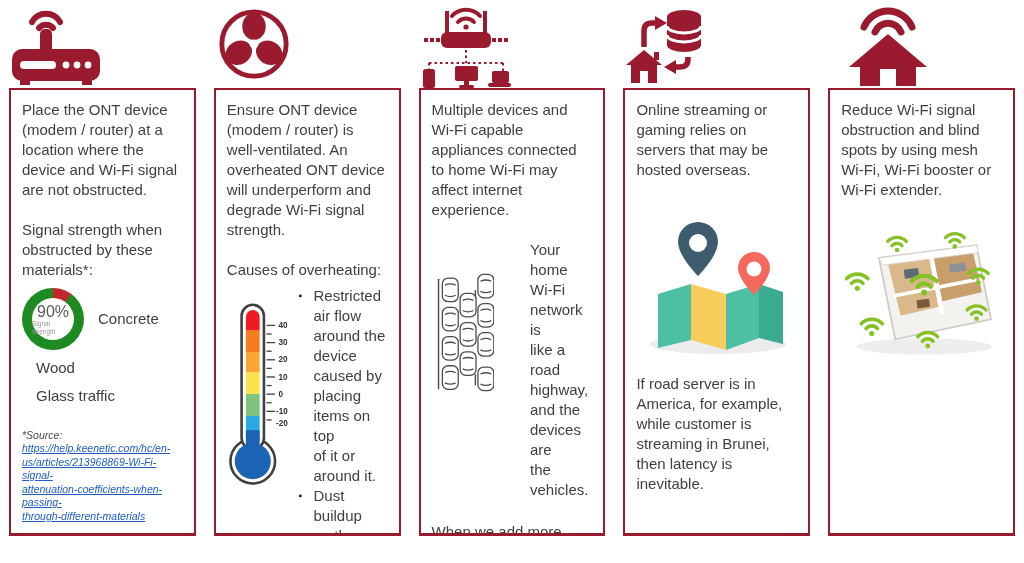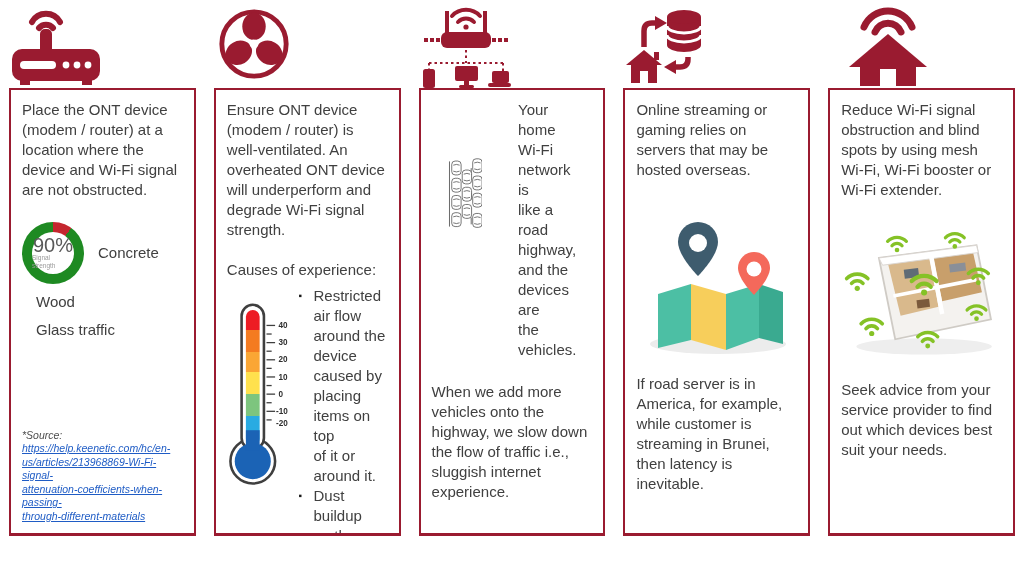--- a/index.html
+++ b/index.html
@@ -17,34 +17,34 @@
   }
   .pre { white-space: pre-line; }
   .para { margin:0 0 20px; }
   .para-tight { margin:0 0 6px; }
 
   
   .donut-row { display:flex; align-items:center; margin:2px 0 6px; }
   .donut { width:62px; height:62px; border-radius:50%; position:relative; flex:none; }
   .donut-hole { position:absolute; inset:10px; background:#fff; border-radius:50%;
     display:flex; flex-direction:column; align-items:center; justify-content:center; }
-  .donut-pct { font-size:20px; line-height:17px; color:#595959; }
+  .donut-pct { font-size:16px; line-height:17px; color:#595959; }
   .donut-sub { font-size:6.5px; line-height:8px; color:#9a9a9a; }
   .donut-label { margin-left:14px; }
   .footnote { margin-top:auto; font-size:10.5px; line-height:13.5px; font-style:italic; color:#4d4d4d; }
   .footnote a { color:var(--link); }
 
   
   .thermo-row { display:flex; }
   .bullets { list-style:none; }
   .bullets li { position:relative; padding-left:18px; margin:0; }
   .bullets li::before { content:"▪"; position:absolute; left:3px; top:0; font-size:10px; color:#1a1a1a; }
 
   
-  .traffic-row { display:flex; margin:0 16px 22px;gap:24px; }
+  .traffic-row { display:flex; margin:0 4px 22px;gap:24px; }
   .traffic-text { margin-left:12px; }
 
   
   .img-wrap { display:flex; justify-content:center; margin:6px 0 16px; }
 
   svg text { font-family:"Liberation Sans", sans-serif; }
   .maroon { fill: var(--accent); }
   .maroon-s { stroke: var(--accent); fill:none; }
 </style>
 </head>
@@ -66,20 +66,23 @@
         <rect class="maroon" x="10" y="74" width="10" height="6"></rect>
         <rect class="maroon" x="72" y="74" width="10" height="6"></rect>
       </svg>
     </div>
     <div class="box">
       <p class="para pre">Place the ONT device
 (modem / router) at a
 location where the
 device and Wi-Fi signal
 are not obstructed.</p>
+      <p class="para-tight pre">Signal strength when
+obstructed by these
+materials*:</p>
 
       <div class="donut-row">
         <div class="donut" style="background: conic-gradient(rgb(196, 38, 46) 0deg, rgb(196, 38, 46) 10%, rgb(30, 138, 34) 10%, rgb(30, 138, 34) 100%);">
           <div class="donut-hole">
             <span class="donut-pct">90%</span>
             <span class="donut-sub">Signal strength</span>
           </div>
         </div>
         <span class="donut-label">Concrete</span>
       </div>
@@ -114,21 +117,21 @@
       </svg>
     </div>
     <div class="box">
       <p class="para pre">Ensure ONT device
 (modem / router) is
 well-ventilated. An
 overheated ONT device
 will underperform and
 degrade Wi-Fi signal
 strength.</p>
-      <p class="para-tight pre">Causes of experience:</p>
+      <p class="para-tight pre">Causes of overheating:</p>
       <div class="thermo-row">
         <svg width="80" height="218" viewBox="0 0 80 218">
           <defs>
             <linearGradient id="tgrad" x1="0" y1="0" x2="0" y2="1">
               <stop offset="0%" stop-color="#ED1C24"></stop>
                 <stop offset="15%" stop-color="#ED1C24"></stop>
               <stop offset="15%" stop-color="#F47B20"></stop>
                 <stop offset="31%" stop-color="#F47B20"></stop>
               <stop offset="31%" stop-color="#FAA634"></stop>
                 <stop offset="46%" stop-color="#FAA634"></stop>
@@ -213,20 +216,26 @@
         </g>
         <rect class="maroon" x="2" y="64" width="12" height="19" rx="2.5"></rect>
         <rect class="maroon" x="34" y="61" width="23" height="15" rx="2"></rect>
         <rect class="maroon" x="43" y="76" width="5" height="4"></rect>
         <rect class="maroon" x="38" y="80" width="15" height="3" rx="1.5"></rect>
         <rect class="maroon" x="71" y="66" width="17" height="12" rx="2"></rect>
         <rect class="maroon" x="67" y="78" width="23" height="4" rx="2"></rect>
       </svg>
     </div>
     <div class="box">
+      <p class="para pre">Multiple devices and
+Wi-Fi capable
+appliances connected
+to home Wi-Fi may
+affect internet
+experience.</p>
       <div class="traffic-row">
         <svg width="92" height="188" viewBox="0 0 92 188">
           <g stroke="var(--car_outline)" stroke-width="2.2" fill="none" stroke-linecap="round">
             <line x1="4" y1="8" x2="4" y2="180"></line>
             <line x1="62" y1="26" x2="62" y2="42"></line>
             <line x1="62" y1="92" x2="62" y2="108"></line>
             <line x1="62" y1="158" x2="62" y2="174"></line>
           </g>
           <g stroke="var(--car_outline)" stroke-width="2" fill="#fff">
             <g transform="translate(10,6)">
@@ -391,20 +400,16 @@
           <use href="#wifi" transform="translate(62,16) scale(0.8)"></use>
           <use href="#wifi" transform="translate(126,12) scale(0.8)"></use>
           <use href="#wifi" transform="translate(18,58) scale(0.9)"></use>
           <use href="#wifi" transform="translate(92,62) scale(1.05)"></use>
           <use href="#wifi" transform="translate(152,52) scale(0.85)"></use>
           <use href="#wifi" transform="translate(34,108) scale(0.9)"></use>
           <use href="#wifi" transform="translate(96,122) scale(0.85)"></use>
           <use href="#wifi" transform="translate(150,92) scale(0.8)"></use>
         </svg>
       </div>
-      <p class="para pre">Seek advice from your
-service provider to find
-out which devices best
-suit your needs.</p>
     </div>
   </div>
 
 </div>
 
 </body></html>

